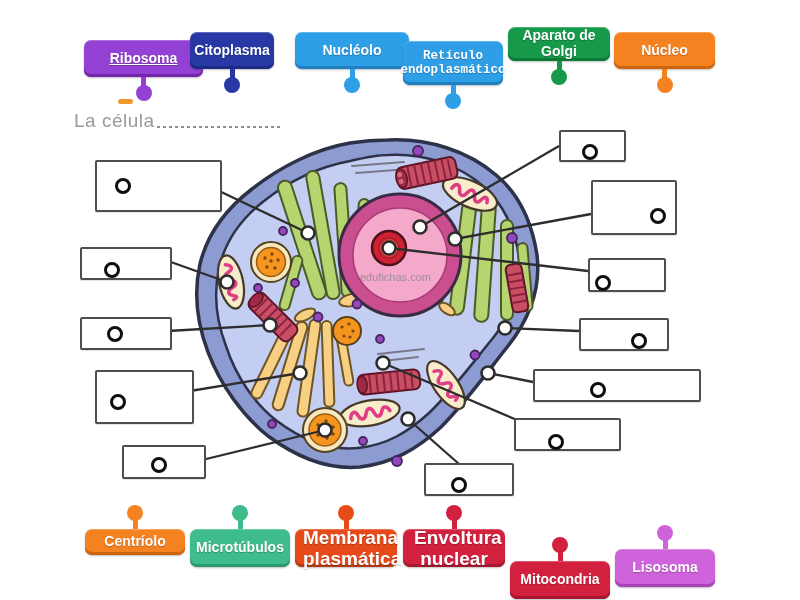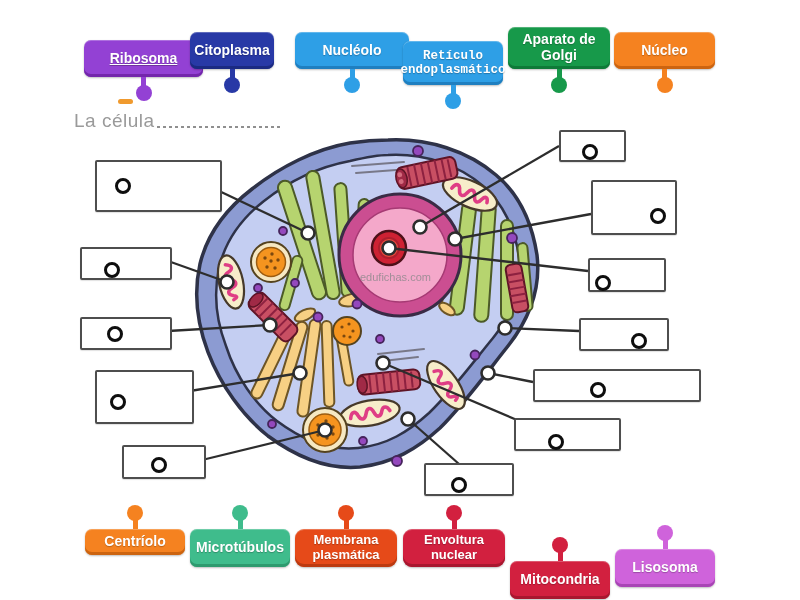--- a/index.html
+++ b/index.html
@@ -6,21 +6,21 @@
   #stage{position:relative;width:800px;height:600px;background:#ffffff;overflow:hidden;
          font-family:"Liberation Sans",sans-serif;}
   #cell-svg{position:absolute;left:0;top:0;z-index:1;}
   
   .chip{position:absolute;z-index:5;display:flex;align-items:center;justify-content:center;
         text-align:center;color:#fff;font-weight:bold;font-size:14px;line-height:1.12;
         border-radius:7px;background:var(--c,#888);
         box-shadow:inset 0 -3px 0 var(--d,#555), inset 0 1px 0 rgba(255,255,255,.25), 0 1px 2px rgba(0,0,0,.25);
         text-shadow:0 1px 1px rgba(0,0,0,.25);cursor:pointer;}
   .chip.small{font-size:12.5px;}
-  .chip.med{font-size:13px;border-radius:9px;}
+  .chip.med{font-size:19px;}
   .pin{position:absolute;left:50%;transform:translateX(-50%);display:flex;flex-direction:column;align-items:center;z-index:4;}
   .pin.below{top:100%;}
   .pin.above{bottom:100%;}
   .pin-stem{width:5px;height:9px;background:var(--c,#888);}
   .pin-dot{width:16px;height:16px;border-radius:50%;background:var(--c,#888);margin:-1px 0;}
   
   .drop{position:absolute;z-index:3;background:#ffffff;border:2px solid #4e4e4e;border-radius:2px;
         box-shadow:0 1px 1px rgba(0,0,0,.12);cursor:pointer;}
   .hole{position:absolute;width:10px;height:10px;border:3px solid #0e0e0e;border-radius:50%;background:#fff;}
   
@@ -301,21 +301,21 @@
         <span class="pin-dot"></span>
       </span>
   </div>
   <div class="chip small" style="left: 403px; top: 41px; width: 100px; height: 44px; font-family: Liberation Mono, monospace; --c: #2e9fe6; --d: #1f7fc0;">
     <span>Retículo endoplasmático</span>
     <span class="pin below">
         <span class="pin-stem"></span>
         <span class="pin-dot"></span>
       </span>
   </div>
-  <div class="chip" style="left: 508px; top: 27px; width: 102px; height: 42px; --c: #17994a; --d: #0e7a38;">
+  <div class="chip" style="left: 508px; top: 27px; width: 102px; height: 34px; --c: #17994a; --d: #0e7a38;">
     <span style="max-width:80px;">Aparato de Golgi</span>
     <span class="pin below">
         <span class="pin-stem"></span>
         <span class="pin-dot"></span>
       </span>
   </div>
   <div class="chip" style="left: 614px; top: 32px; width: 101px; height: 37px; --c: #f58220; --d: #cc6410;">
     <span>Núcleo</span>
     <span class="pin below">
         <span class="pin-stem"></span>

